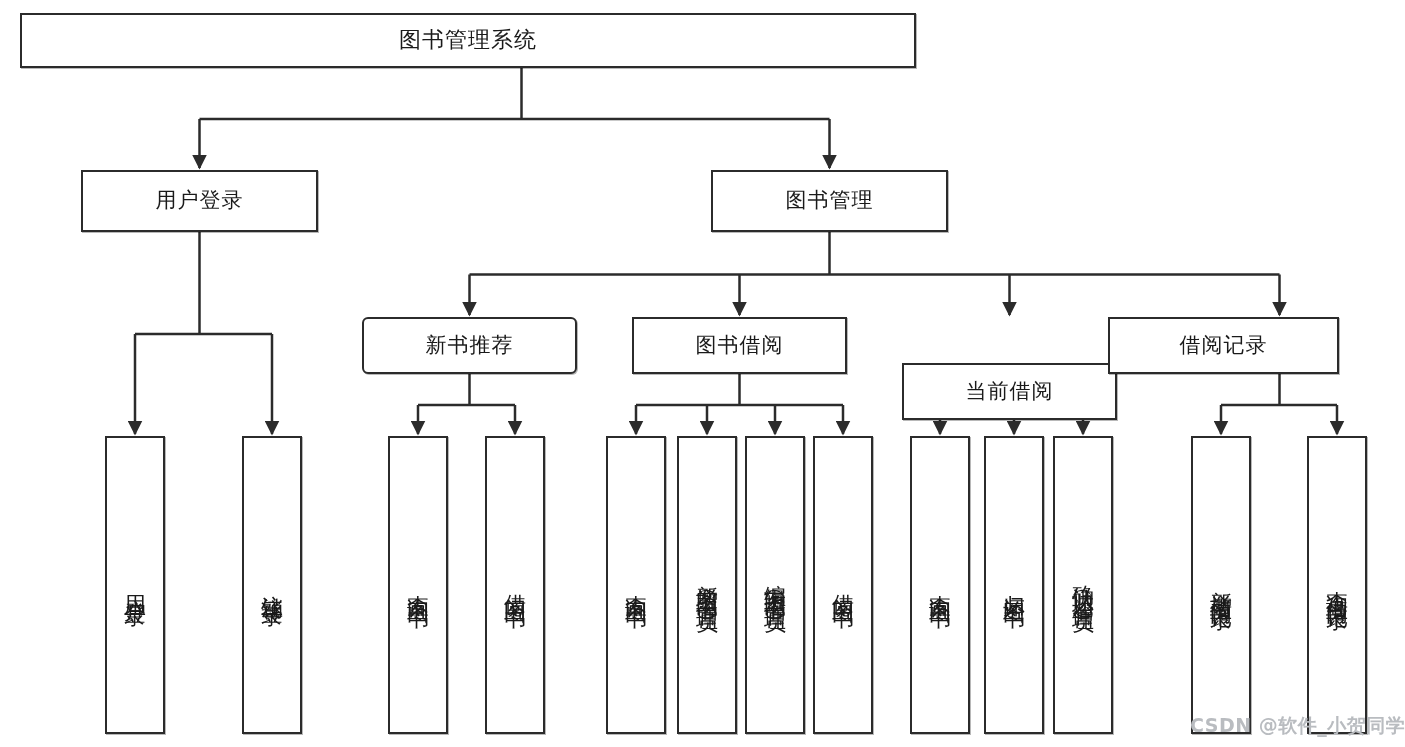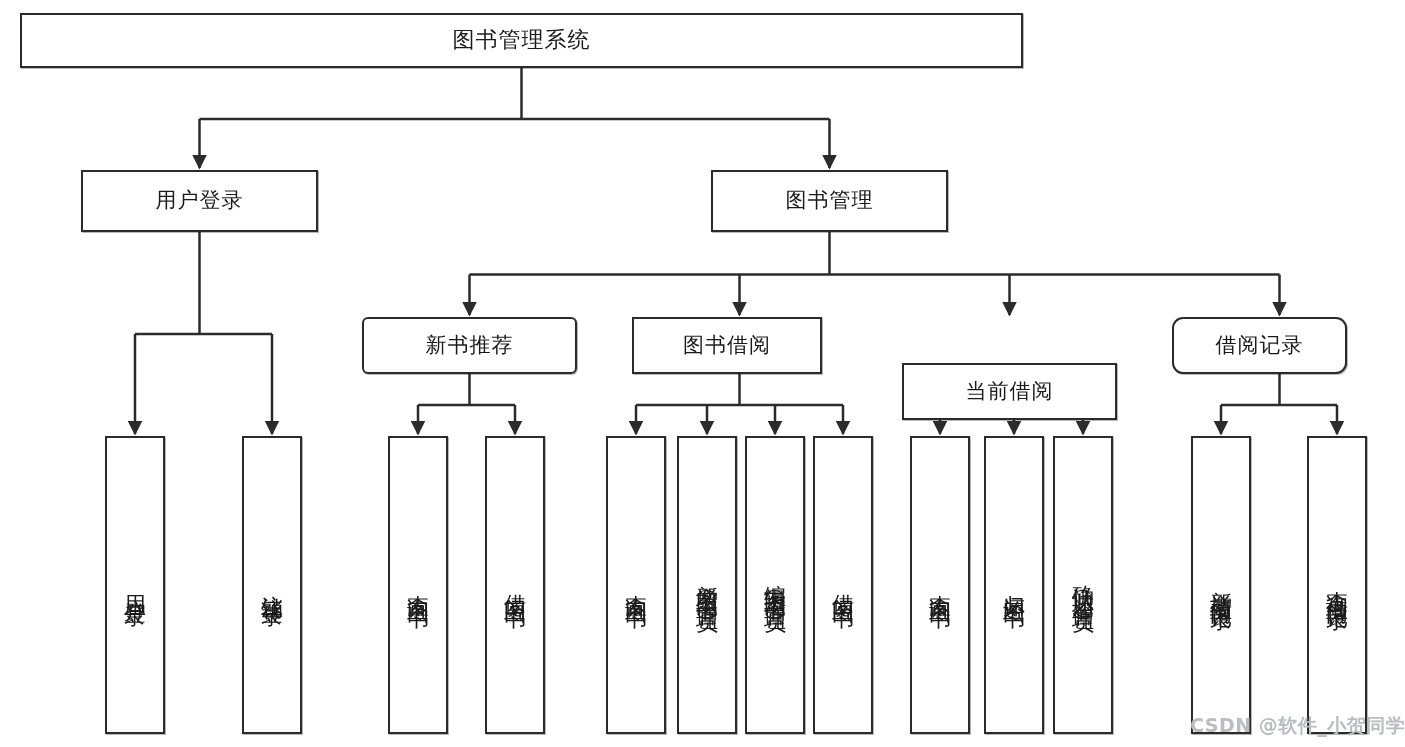--- a/index.html
+++ b/index.html
@@ -104,39 +104,39 @@
         <path d="M 1014 405 L 1014 434" marker-end="url(#arrow)"></path>
         <path d="M 1083 405 L 1083 434" marker-end="url(#arrow)"></path>
         <path d="M 1279.5 374 L 1279.5 405"></path>
         <path d="M 1221 405 L 1337 405"></path>
         <path d="M 1221 405 L 1221 434" marker-end="url(#arrow)"></path>
         <path d="M 1337 405 L 1337 434" marker-end="url(#arrow)"></path>
       </g>
   </svg>
 
   <div id="node-layer">
-      <div class="node h root" style="left: 20px; top: 13px; width: 1003px; height: 55px;">
+      <div class="node h root" style="left: 20px; top: 13px; width: 896px; height: 55px;">
         <span class="label">图书管理系统</span>
       </div>
       <div class="node h" style="left: 81px; top: 170px; width: 237px; height: 62px;">
         <span class="label">用户登录</span>
       </div>
       <div class="node h" style="left: 711px; top: 170px; width: 237px; height: 62px;">
         <span class="label">图书管理</span>
       </div>
       <div class="node h" style="left: 362px; top: 317px; width: 215px; height: 57px; border-radius: 6px;">
         <span class="label">新书推荐</span>
       </div>
-      <div class="node h" style="left: 632px; top: 317px; width: 190px; height: 57px;">
+      <div class="node h" style="left: 632px; top: 317px; width: 215px; height: 57px;">
         <span class="label">图书借阅</span>
       </div>
       <div class="node h" style="left: 902px; top: 317px; width: 215px; height: 57px; margin-top: 46px;">
         <span class="label">当前借阅</span>
       </div>
-      <div class="node h" style="left: 1172px; top: 317px; width: 175px; height: 57px; border-radius: 11px;">
+      <div class="node h" style="left: 1108px; top: 317px; width: 231px; height: 57px;">
         <span class="label">借阅记录</span>
       </div>
       <div class="node v" style="left: 105px; top: 436px; width: 60px; height: 298px;">
         <span class="label">用户登录</span>
       </div>
       <div class="node v" style="left: 242px; top: 436px; width: 60px; height: 298px;">
         <span class="label">注销登录</span>
       </div>
       <div class="node v" style="left: 388px; top: 436px; width: 60px; height: 298px;">
         <span class="label">查询图书</span>

